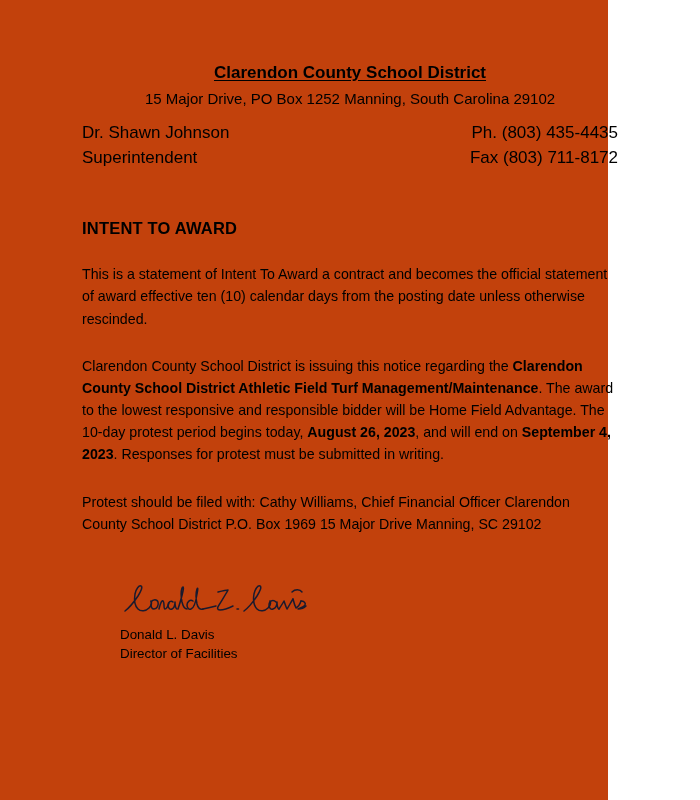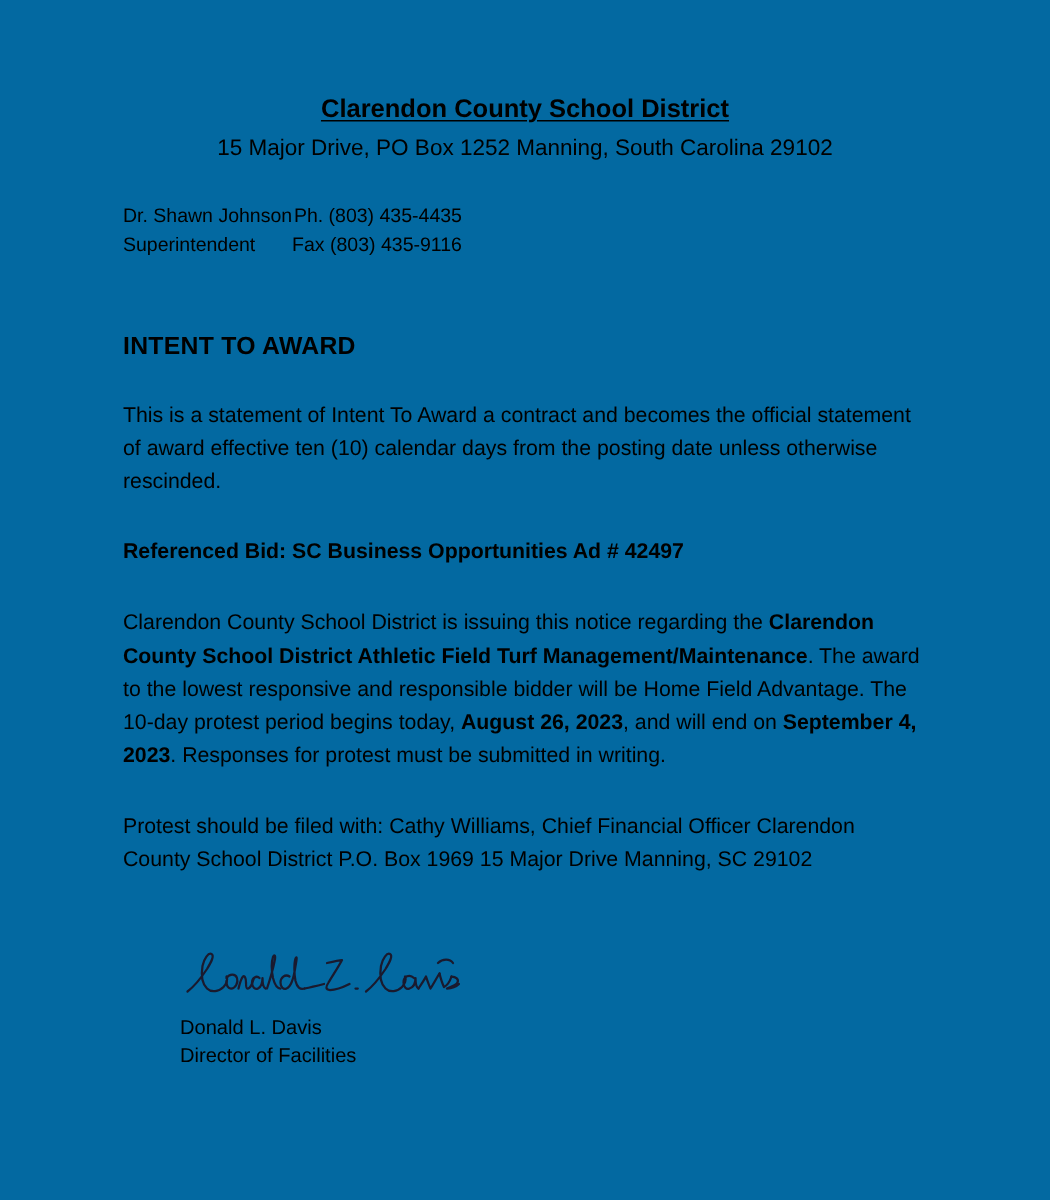--- a/index.html
+++ b/index.html
@@ -10,23 +10,23 @@
   body {
     width: 700px;
     height: 800px;
     font-family: "Liberation Sans", sans-serif;
     color: #000000;
     -webkit-font-smoothing: antialiased;
     overflow: hidden;
   }
   .page {
     position: relative;
-    width: 700px;
+    width: 608px;
     height: 800px;
-    background: #0369a1;
+    background: #c2410c;
     box-sizing: border-box;
   }
   .content {
     position: absolute;
     left: 82px;
     top: 0;
     width: 536px;
   }
 
   
@@ -45,23 +45,23 @@
   .org-address {
     font-size: 15px;
     font-weight: normal;
     margin-top: 7px;
     line-height: 1.25;
   }
 
   
   .contact-row {
     display: flex;
-    justify-content: flex-start;
-    margin-top: 26px;
-    font-size: 13px;
+    justify-content: space-between;
+    margin-top: 12px;
+    font-size: 17px;
     line-height: 1.45;
   }
   .contact-left, .contact-right {
     display: flex;
     flex-direction: column;
   }
   .contact-right {
     text-align: right;
     align-items: flex-end;
   }
@@ -124,29 +124,28 @@
       <div class="org-address">15 Major Drive, PO Box 1252 Manning, South Carolina 29102</div>
     </div>
 
     <div class="contact-row">
       <div class="contact-left">
         <span>Dr. Shawn Johnson</span>
         <span>Superintendent</span>
       </div>
       <div class="contact-right">
         <span>Ph. (803) 435-4435</span>
-        <span>Fax (803) 435-9116</span>
+        <span>Fax (803) 711-8172</span>
       </div>
     </div>
 
     <div class="doc-title">INTENT TO AWARD</div>
 
     <div class="body-para para-gap-lg">This is a statement of Intent To Award a contract and becomes the official statement of award effective ten (10) calendar days from the posting date unless otherwise rescinded.</div>
 
-    <div class="bid-line">Referenced Bid: SC Business Opportunities Ad # 42497</div>
 
     <div class="body-para para-gap-lg">
       <span>Clarendon County School District is issuing this notice regarding the </span><b>Clarendon County School District Athletic Field Turf Management/Maintenance</b><span>. The award to the lowest responsive and responsible bidder will be Home Field Advantage. The 10-day protest period begins today, </span><b>August 26, 2023</b><span>, and will end on </span><b>September 4, 2023</b><span>. Responses for protest must be submitted in writing.</span>
     </div>
 
     <div class="body-para para-gap-lg">Protest should be filed with: Cathy Williams, Chief Financial Officer Clarendon County School District  P.O. Box 1969 15 Major Drive Manning, SC 29102</div>
 
     <div class="signature-block">
       <div class="signature-mark">
         <svg width="190" height="42" viewBox="0 0 190 42" fill="none" xmlns="http://www.w3.org/2000/svg">

